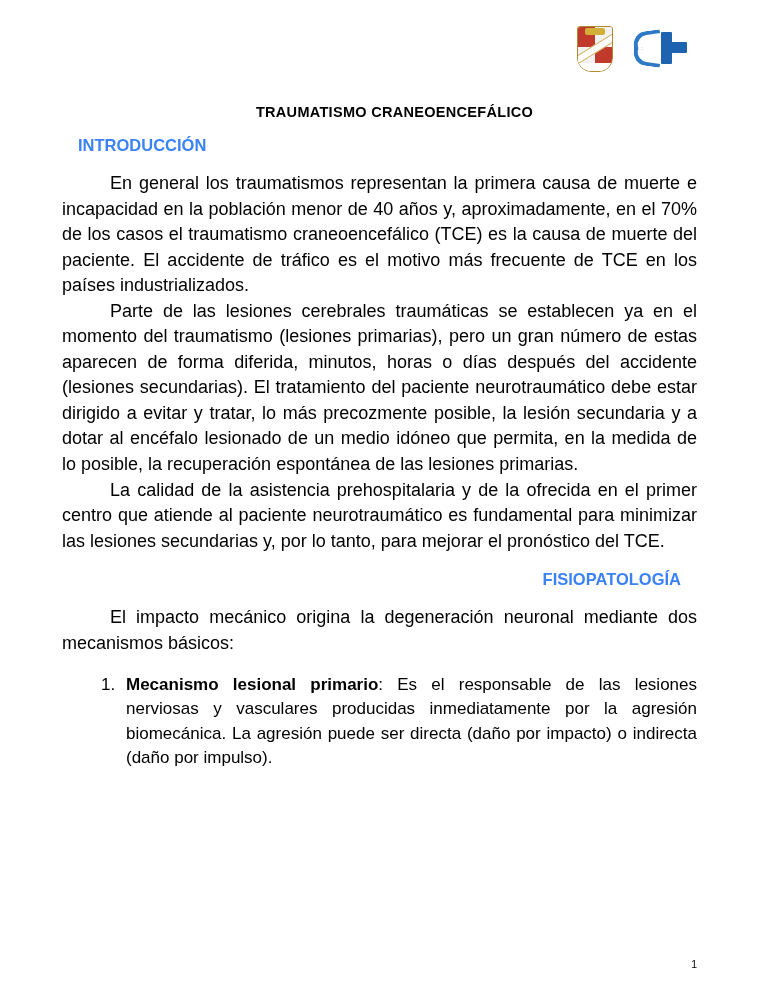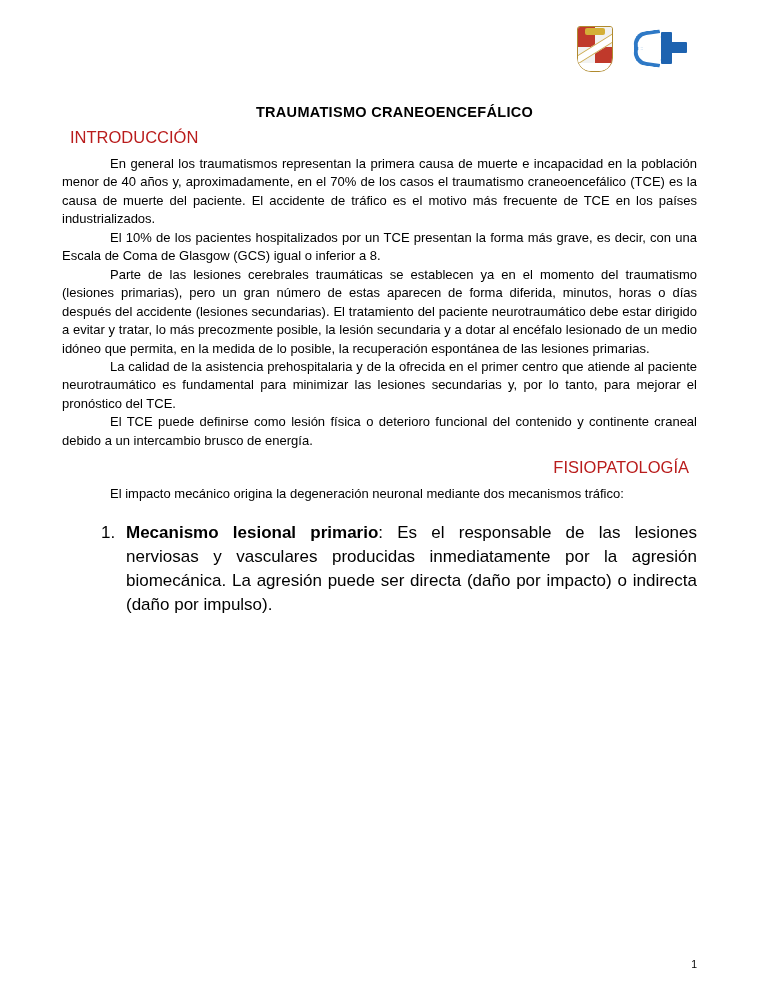--- a/index.html
+++ b/index.html
@@ -132,32 +132,32 @@
   .doc-title {
     text-align: center;
     font-weight: bold;
     font-size: 14.5px;
     letter-spacing: 0.3px;
     margin: 26px 0 0 0;
     padding-left: 30px;
   }
   h2.section {
     font-size: 16.5px;
-    font-weight: normal;
-    margin: 8px;
+    font-weight: bold;
+    margin: 16px;
     padding: 0;
-    color: #b91c1c;
+    color: #3b82f6;
   }
   .sec-intro { margin-top: 46px; }
   .sec-objetivo { margin-top: 25px; }
   .sec-definicion { margin-top: 34px; }
   .sec-fisio { margin-top: 36px; text-align: right; }
 
   p.body {
-    font-size: 13px;
+    font-size: 18px;
     line-height: 1.42;
     text-align: justify;
     margin: 0;
     text-indent: 48px;
   }
   .gap-18 { margin-top: 17px; }
 
   ol.items {
     margin: 17px 0 0 0;
     padding-left: 58px;
@@ -197,29 +197,27 @@
       <div class="swoosh2"></div>
       <div class="cross-h"></div>
       <div class="cross-v"></div>
     </div>
   </div>
 
   <div class="doc-title">TRAUMATISMO CRANEOENCEFÁLICO</div>
 
   <h2 class="section sec-intro">INTRODUCCIÓN</h2>
   <p class="body gap-18">En general los traumatismos representan la primera causa de muerte e incapacidad en la población menor de 40 años y, aproximadamente, en el 70% de los casos el  traumatismo craneoencefálico (TCE) es la causa de muerte del paciente. El accidente de tráfico es el motivo más frecuente de TCE en los países industrializados.</p>
-  <p class="body gap-18">El 10% de los pacientes hospitalizados por un TCE presentan la forma más grave, es decir, con una Escala de Coma de Glasgow (GCS) igual  o inferior a 8.</p>
 
   <p class="body gap-18">Parte de las lesiones cerebrales traumáticas se establecen ya en el momento del traumatismo (lesiones primarias), pero un gran número de estas aparecen de forma diferida, minutos, horas o días después del accidente (lesiones secundarias). El tratamiento del paciente neurotraumático debe estar dirigido a evitar y tratar, lo más precozmente posible, la lesión secundaria y a dotar al encéfalo lesionado de un medio idóneo que permita, en la medida de lo posible, la recuperación espontánea de las lesiones primarias.</p>
   <p class="body gap-18">La calidad de la asistencia prehospitalaria y de la ofrecida en el primer centro que atiende al paciente neurotraumático es fundamental para minimizar las lesiones secundarias y, por lo tanto, para mejorar el pronóstico del TCE.</p>
 
-  <p class="body gap-18">El TCE puede definirse como lesión física o deterioro funcional del contenido y continente  craneal debido a un intercambio brusco de energía.</p>
 
   <h2 class="section sec-fisio">FISIOPATOLOGÍA</h2>
-  <p class="body gap-18">El impacto mecánico origina la degeneración neuronal mediante dos mecanismos tráfico:</p>
+  <p class="body gap-18">El impacto mecánico origina la degeneración neuronal mediante dos mecanismos básicos:</p>
 
   <ol class="items">
     <li>
       <strong>Mecanismo lesional primario</strong><span>: Es el responsable de las lesiones nerviosas y vasculares producidas inmediatamente por la agresión biomecánica. La agresión puede ser directa (daño por impacto) o indirecta (daño por impulso).</span>
     </li>
   </ol>
 
   <div class="page-number">1</div>
 </div>
 

